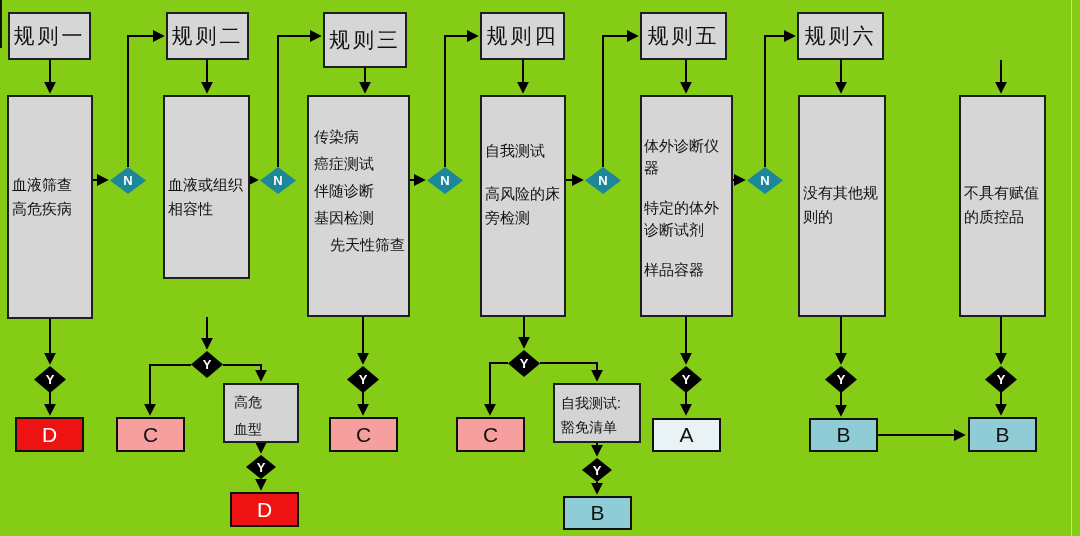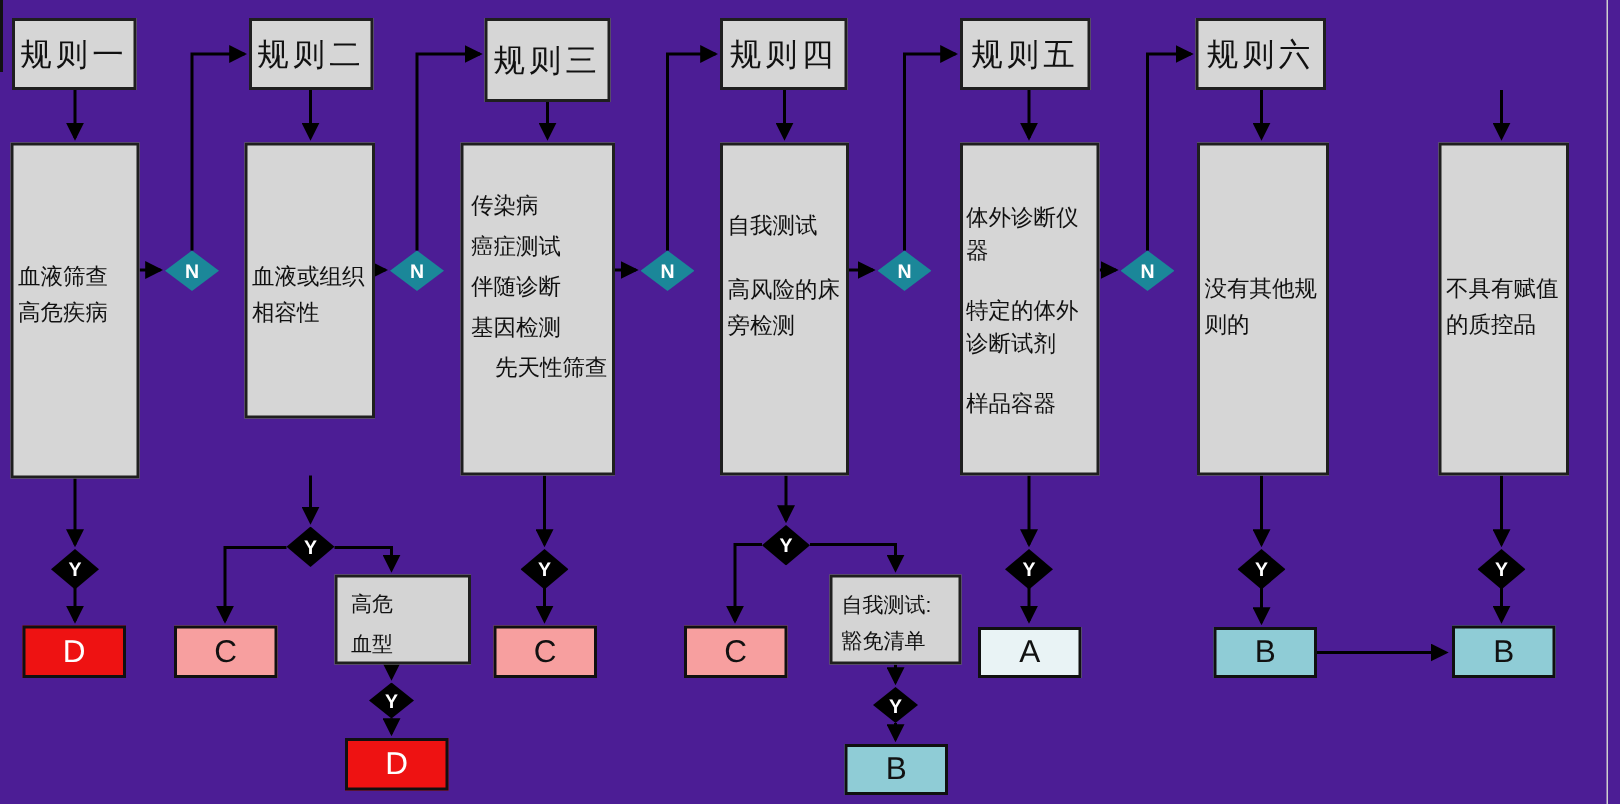--- a/index.html
+++ b/index.html
@@ -1,17 +1,17 @@
 <!DOCTYPE html>
 <html><head>
 <meta charset="utf-8">
 <style>
   html,body{margin:0;padding:0;background:#ffffff;}
   #stage{
-    position:relative;width:1080px;height:536px;background:#4c1d95;overflow:hidden;
+    position:relative;width:1080px;height:536px;background:#84cc16;overflow:hidden;
     font-family:"Liberation Sans","DejaVu Sans",sans-serif;color:#111;
   }
   .hdr{
     position:absolute;box-sizing:border-box;background:#d6d6d6;border:2px solid #1f1f1f;
     font-size:21px;letter-spacing:3px;display:flex;align-items:center;justify-content:center;
   }
   .big{
     position:absolute;box-sizing:border-box;background:#d6d6d6;border:2px solid #1f1f1f;
     font-size:15px;line-height:24px;
   }
@@ -122,21 +122,21 @@
   <div class="dia y" style="left:34px;top:366px;width:32px;height:27px">Y</div>
   <div class="res d" style="left:15px;top:417px;width:69px;height:35px">D</div>
 
   <div class="hdr" style="left:166px;top:12px;width:83px;height:48px">规则二</div>
   <div class="big pt-a" style="left:163px;top:95px;width:87px;height:184px">
     <p>血液或组织</p>
     <p>相容性</p>
   </div>
   <div class="dia y" style="left:191px;top:351px;width:32px;height:27px">Y</div>
   <div class="res c" style="left:116px;top:417px;width:69px;height:35px">C</div>
-  <div class="sub" style="left:223px;top:383px;width:91px;height:60px;padding:4px 0 0 9px;line-height:27px">
+  <div class="sub" style="left:223px;top:383px;width:76px;height:60px;padding:4px 0 0 9px;line-height:27px">
     <p>高危</p>
     <p>血型</p>
   </div>
   <div class="dia y" style="left:246px;top:455px;width:30px;height:24px">Y</div>
   <div class="res d" style="left:230px;top:492px;width:69px;height:35px">D</div>
 
   <div class="hdr" style="left:323px;top:12px;width:84px;height:56px">规则三</div>
   <div class="big pt-r3" style="left:307px;top:95px;width:103px;height:222px">
     <p>传染病</p>
     <p>癌症测试</p>

